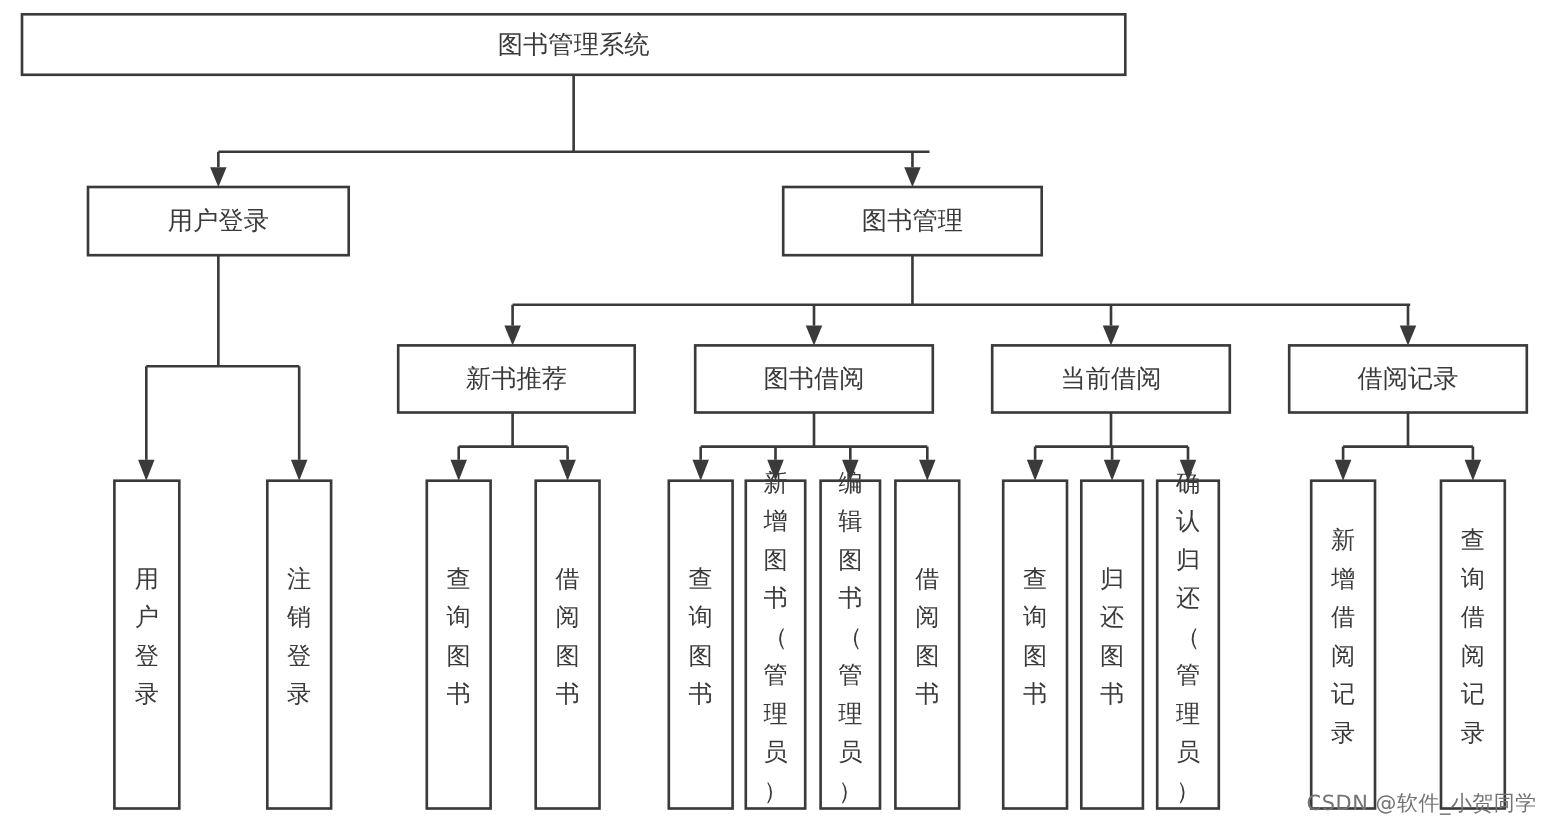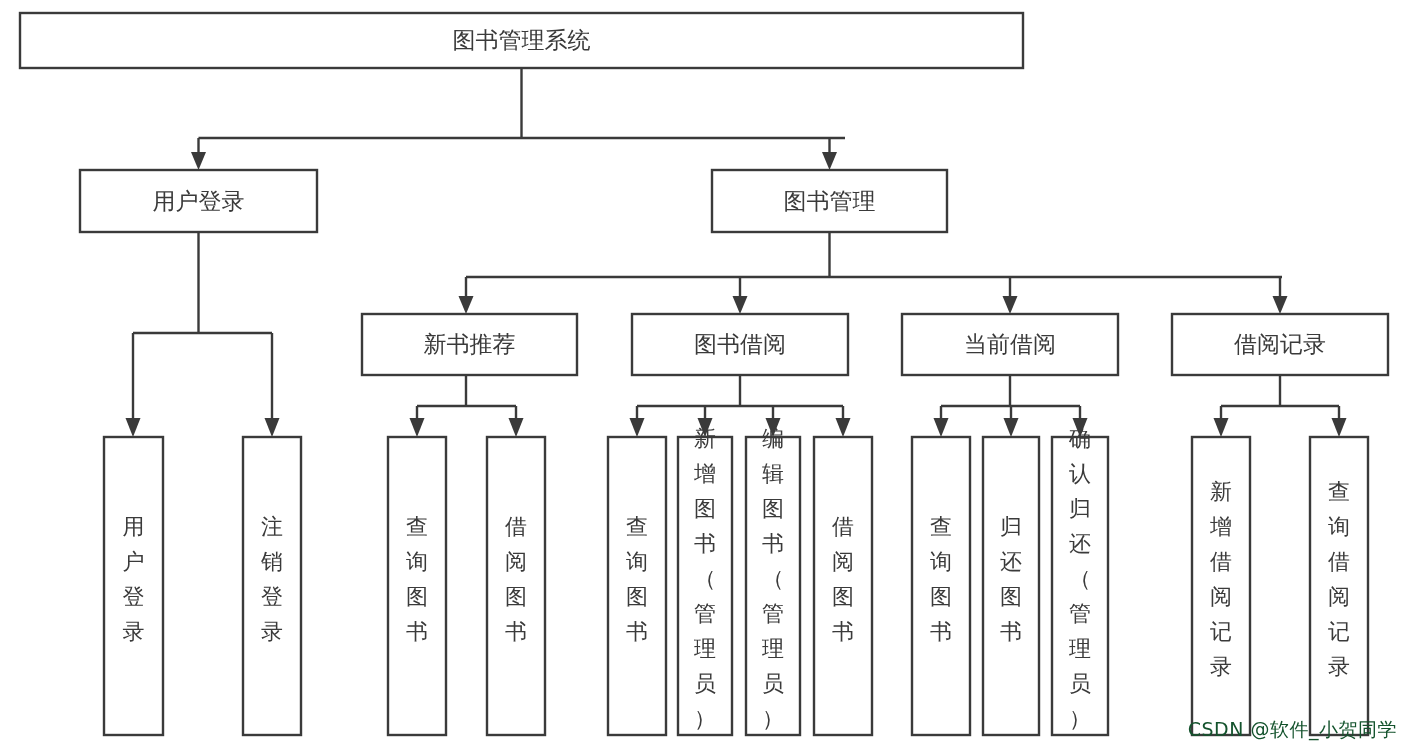--- a/index.html
+++ b/index.html
@@ -22,21 +22,21 @@
   .leaf-label{
     fill:#3a3a3a;
     font-family:"DejaVu Sans","Liberation Sans",sans-serif;
     font-size:22px;
     text-anchor:middle;
   }
   .watermark{
     position:absolute;
     right:8px;
     bottom:4px;
-    color:#14532d;
+    color:#737373;
     font-size:19px;
     font-family:"DejaVu Sans","Liberation Sans",sans-serif;
     letter-spacing:0.5px;
     white-space:nowrap;
     pointer-events:none;
   }
 </style>
 </head>
 <body>
 

